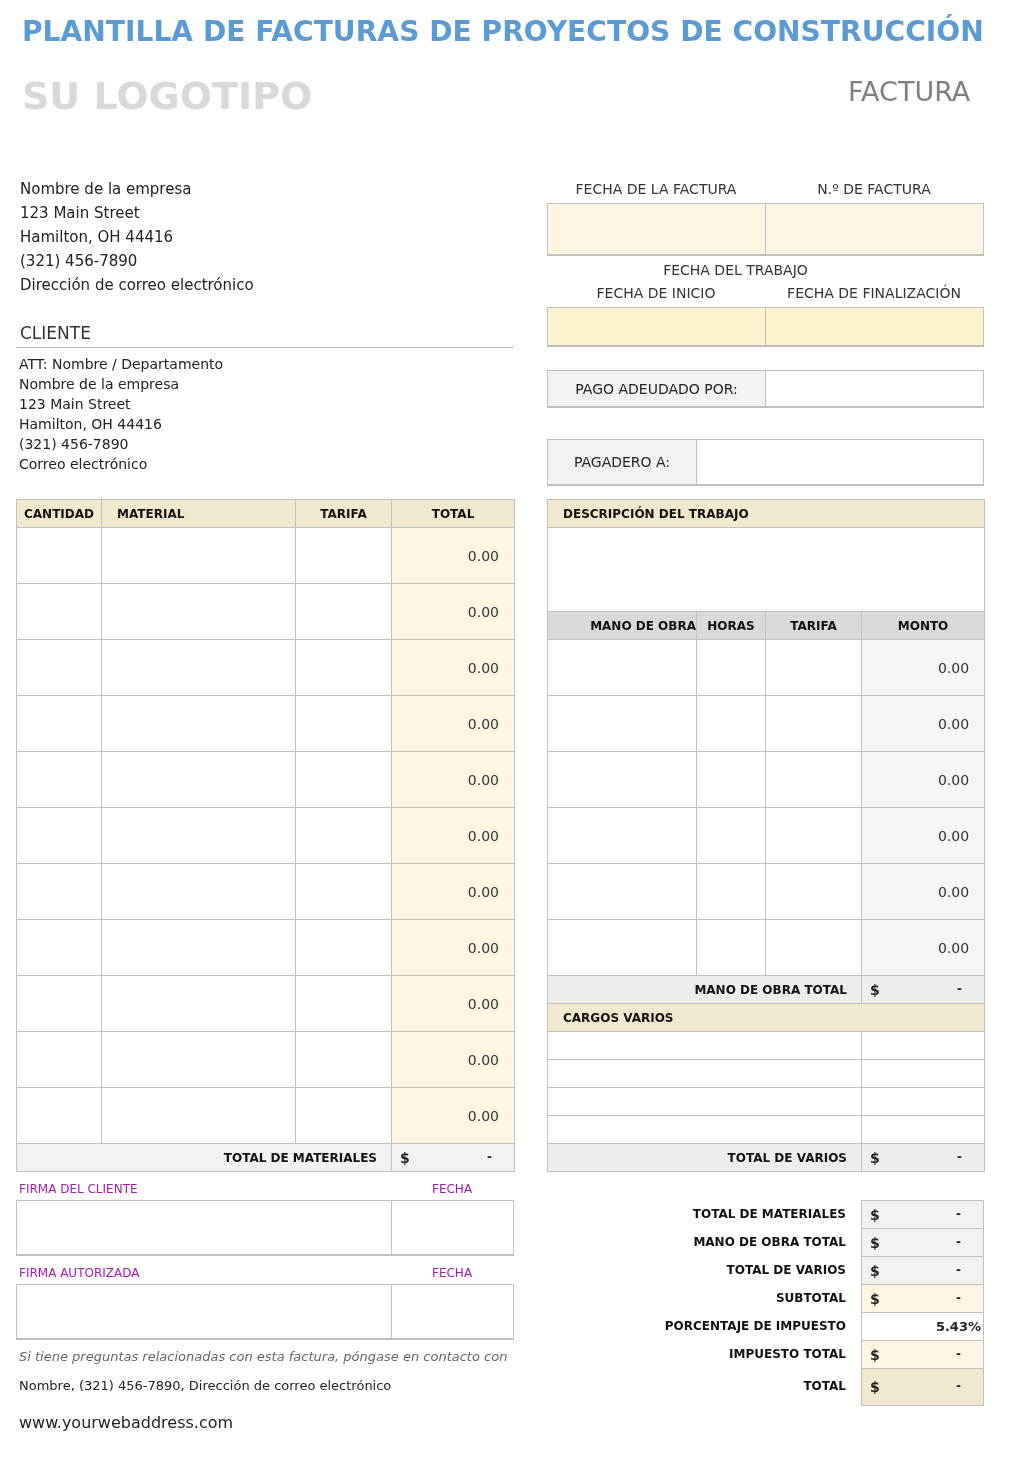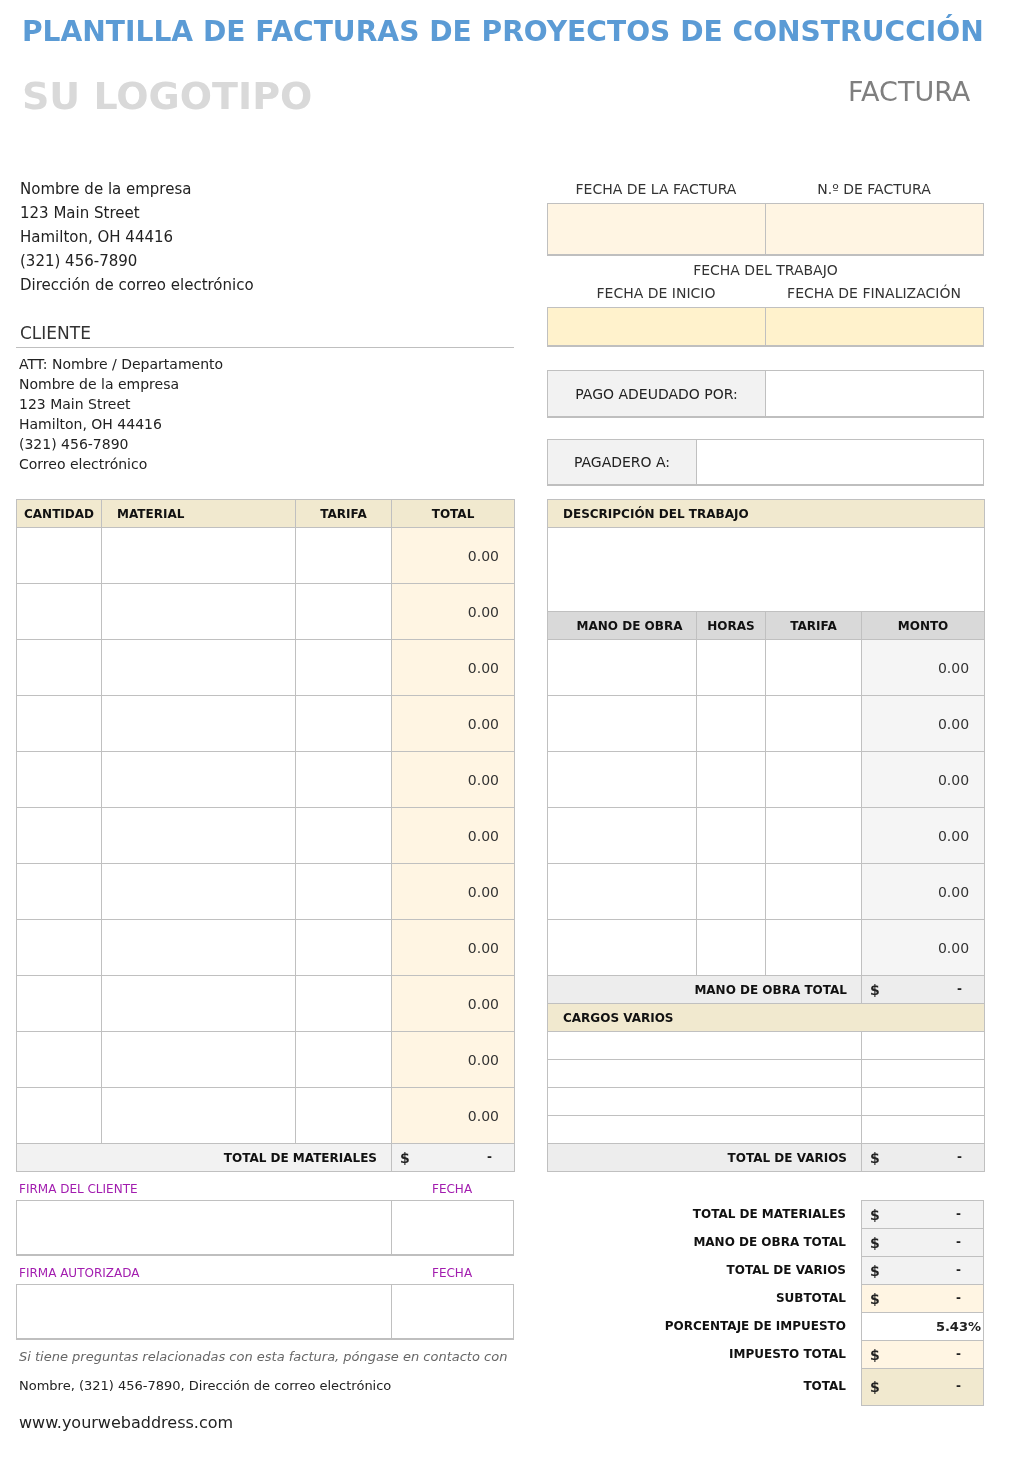--- a/index.html
+++ b/index.html
@@ -51,29 +51,29 @@
 <div class="abs client-line" style="left:19px;top:416px;">Hamilton, OH 44416</div>
 <div class="abs client-line" style="left:19px;top:436px;">(321) 456-7890</div>
 <div class="abs client-line" style="left:19px;top:456px;">Correo electrónico</div>
 
 <div class="abs lbl" style="left:547px;top:181px;width:218px;">FECHA DE LA FACTURA</div>
 <div class="abs lbl" style="left:765px;top:181px;width:218px;">N.º DE FACTURA</div>
 <div class="abs" style="left:547px;top:203px;width:437px;height:53px;border:1px solid #c0c0c0;border-bottom:2px solid #bfbfbf;background:#fff5e3;display:flex;">
   <div style="flex:0 0 218px;border-right:1px solid #c0c0c0;"></div>
   <div style="flex:1;"></div>
 </div>
-<div class="abs lbl" style="left:547px;top:262px;width:437px;">FECHA DEL TRABAJO</div>
+<div class="abs lbl" style="left:517px;top:262px;width:437px;">FECHA DEL TRABAJO</div>
 <div class="abs lbl" style="left:547px;top:285px;width:218px;">FECHA DE INICIO</div>
 <div class="abs lbl" style="left:765px;top:285px;width:218px;">FECHA DE FINALIZACIÓN</div>
 <div class="abs" style="left:547px;top:307px;width:437px;height:40px;border:1px solid #c0c0c0;border-bottom:2px solid #bfbfbf;background:#fff2cc;display:flex;">
   <div style="flex:0 0 218px;border-right:1px solid #c0c0c0;"></div>
   <div style="flex:1;"></div>
 </div>
 
-<div class="abs" style="left:547px;top:370px;width:437px;height:48px;border:1px solid #c0c0c0;border-bottom:2px solid #bfbfbf;display:flex;">
+<div class="abs" style="left:547px;top:370px;width:437px;height:38px;border:1px solid #c0c0c0;border-bottom:2px solid #bfbfbf;display:flex;">
   <div style="flex:0 0 218px;background:#f2f2f2;border-right:1px solid #c0c0c0;display:flex;align-items:center;justify-content:center;font-size:14px;color:#222;">PAGO ADEUDADO POR:</div>
   <div style="flex:1;"></div>
 </div>
 <div class="abs" style="left:547px;top:439px;width:437px;height:47px;border:1px solid #c0c0c0;border-bottom:2px solid #bfbfbf;display:flex;gap:18px;">
   <div style="flex:0 0 149px;background:#f2f2f2;border-right:1px solid #c0c0c0;display:flex;align-items:center;justify-content:center;font-size:14px;color:#222;">PAGADERO A:</div>
   <div style="flex:1;"></div>
 </div>
 
 <table style="left:16px;top:499px;width:498px;">
   <colgroup>
@@ -174,21 +174,21 @@
       <col style="width:123px">
     </colgroup>
   <tbody>
       <tr style="height:28px;">
     <th colspan="4" style="text-align:left;padding-left:15px;">DESCRIPCIÓN DEL TRABAJO</th>
   </tr>
   <tr style="height:84px;">
     <td colspan="4"></td>
   </tr>
   <tr style="height:28px;" class="darkhead">
-    <th style="text-align:center;padding-left:15px;">MANO DE OBRA</th>
+    <th style="text-align:right;padding-left:15px;">MANO DE OBRA</th>
     <th style="text-align:center;">HORAS</th>
     <th style="text-align:center;">TARIFA</th>
     <th style="text-align:center;">MONTO</th>
   </tr>
   <tr style="height:56px;">
         <td></td>
         <td></td>
         <td></td>
         <td class="num gray-bg" style="background:#f5f5f5;">0.00</td>
       </tr>

